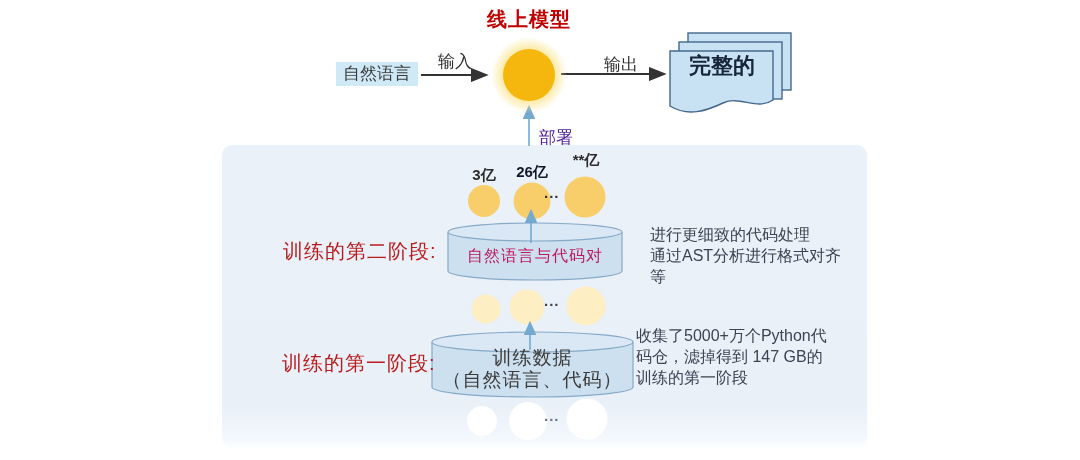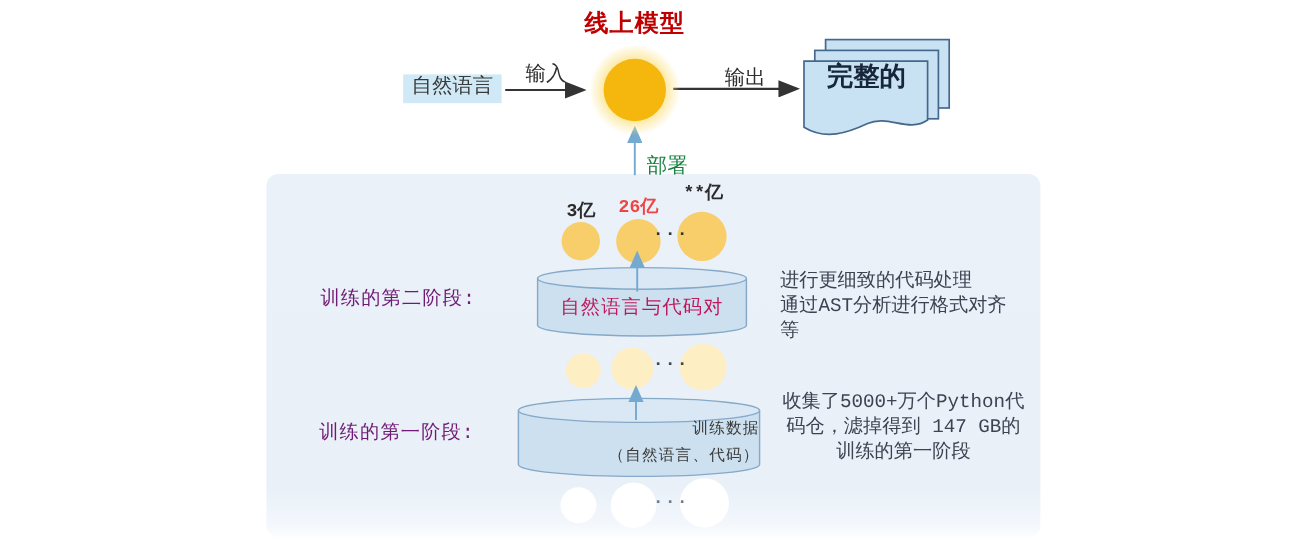--- a/index.html
+++ b/index.html
@@ -1,50 +1,50 @@
 <!DOCTYPE html>
 <html><head>
 <meta charset="utf-8">
 <style>
   html,body{margin:0;padding:0;background:#ffffff;}
   body{font-family:"Liberation Sans","DejaVu Sans",sans-serif;}
-  #canvas{position:relative;width:972px;height:460px;background:#ffffff;overflow:hidden;font-family:Liberation Mono, monospace;}
+  #canvas{position:relative;width:972px;height:460px;background:#ffffff;overflow:hidden;}
 
   
   #panel{position:absolute;left:222px;top:145px;width:645px;height:303px;border-radius:10px;
          background:linear-gradient(180deg,#eaf1f9 0%,#e9f0f8 86%,#f2f7fc 96%,#fcfeff 100%);}
   #gfx{position:absolute;left:0;top:0;width:1080px;height:460px;}
   .txt{position:absolute;color:#333333;white-space:nowrap;}
 
   
   .title{left:459px;top:6px;width:140px;text-align:center;font-size:20px;font-weight:bold;color:#c00000;letter-spacing:1px;}
   .chip{left:336px;top:62px;width:82px;height:24px;line-height:24px;text-align:center;background:#cfeaf6;font-size:17px;color:#3a3a3a;}
   .lbl-in{left:430px;top:50px;width:50px;text-align:center;font-size:17px;color:#2e2e2e;}
   .lbl-out{left:596px;top:53px;width:50px;text-align:center;font-size:17px;color:#2e2e2e;}
-  .lbl-deploy{left:539px;top:126px;font-size:17px;color:#15803d;}
+  .lbl-deploy{left:539px;top:126px;font-size:17px;color:#4c1d95;}
   .doc-label{left:670px;top:52px;width:104px;font-size:22px;line-height:20px;font-weight:bold;color:#17263a;text-align:center;white-space:normal;padding-top:4px;}
 
   
   .lbl-p1{left:461px;top:166px;width:46px;text-align:center;font-size:15px;font-weight:600;color:#2b2b2b;}
-  .lbl-p2{left:506px;top:163px;width:52px;text-align:center;font-size:15px;font-weight:600;color:#ef4444;}
+  .lbl-p2{left:506px;top:163px;width:52px;text-align:center;font-size:15px;font-weight:600;color:#0f172a;}
   .lbl-p3{left:559px;top:151px;width:54px;text-align:center;font-size:15px;font-weight:600;color:#2b2b2b;}
   .dots-params{left:544px;top:184px;font-size:15px;font-weight:bold;color:#333;letter-spacing:1px;}
   .dots-pale{left:544px;top:292px;font-size:15px;font-weight:bold;color:#444;letter-spacing:1px;}
   .dots-white{left:544px;top:407px;font-size:15px;font-weight:bold;color:#6f7b88;letter-spacing:1px;}
 
   
-  .stage-label{font-size:16px;color:#701a75;letter-spacing:1px;}
+  .stage-label{font-size:20px;color:#b91c1c;letter-spacing:1px;margin-left:16px;}
   .stage2-label{left:267px;top:238px;}
   .stage1-label{left:266px;top:350px;}
   .cyl2-label{left:448px;top:246px;width:174px;text-align:center;font-size:16px;color:#be185d;letter-spacing:1px;}
-  .cyl1-label{left:432px;top:347px;width:201px;text-align:right;font-size:13px;line-height:22px;color:#3a3a3a;letter-spacing:1px;white-space:normal;}
+  .cyl1-label{left:432px;top:347px;width:201px;text-align:center;font-size:19px;line-height:22px;color:#3a3a3a;letter-spacing:1px;white-space:normal;}
   .note{font-size:16px;line-height:21px;color:#3c4351;}
   .note span{display:block;}
   .note2{left:650px;top:224px;}
-  .note1{left:652px;top:325px;text-align:center;}
+  .note1{left:636px;top:325px;}
 </style>
 </head>
 <body>
 
 <div id="canvas">
 
   <div id="panel"></div>
 
   <svg id="gfx" viewBox="0 0 1080 460" xmlns="http://www.w3.org/2000/svg">
     <defs>

